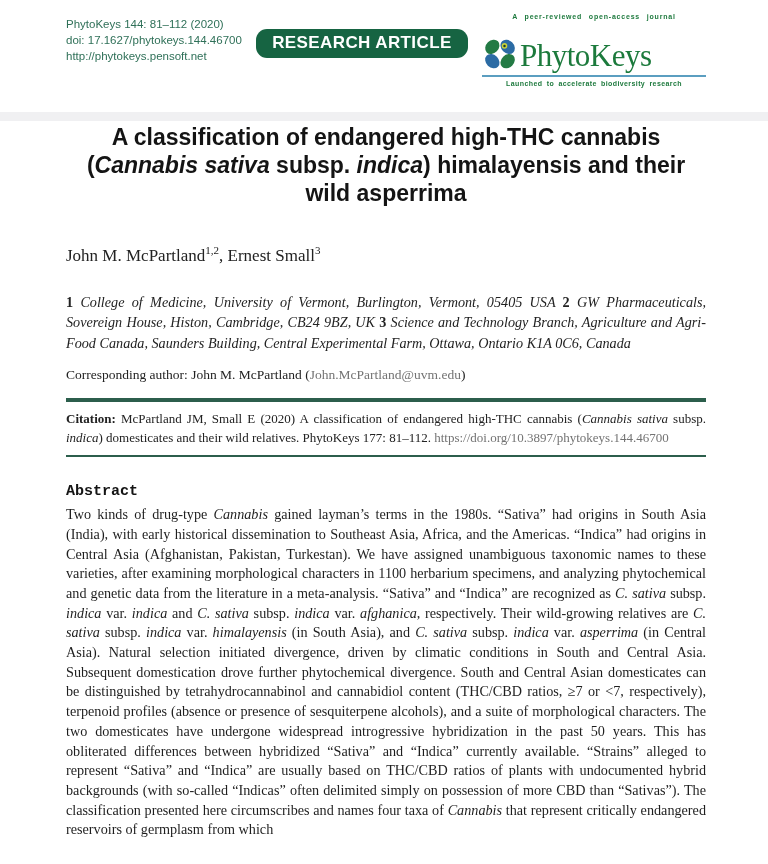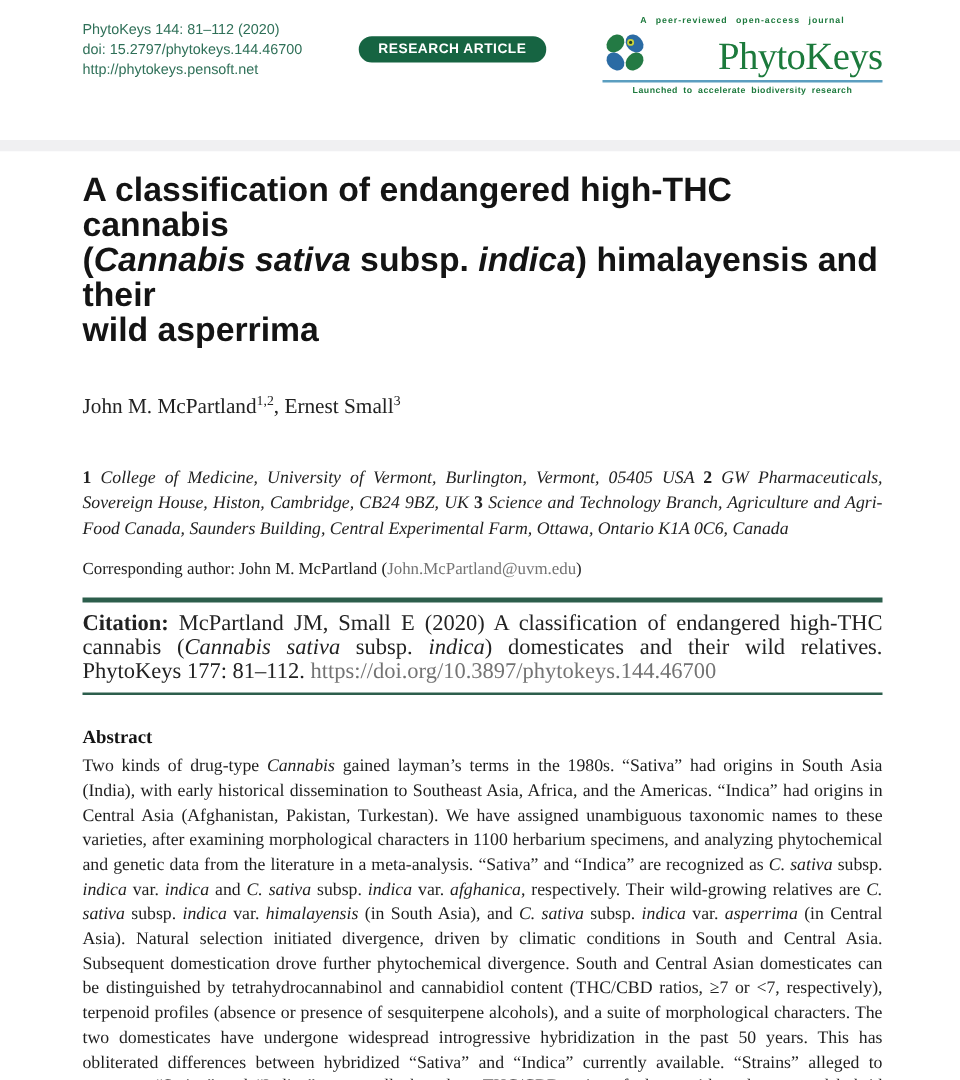--- a/index.html
+++ b/index.html
@@ -5,61 +5,61 @@
   * { margin:0; padding:0; box-sizing:border-box; }
   html,body { width:768px; height:864px; background:#fff; overflow:hidden; }
   body { font-family:"Liberation Serif", serif; color:#1c1c1c; position:relative; }
   .page { position:relative; width:768px; height:864px; }
   .content { padding:0 62px 0 66px; }
 
   
   .header { display:flex; justify-content:space-between; align-items:flex-start; padding-top:16px; min-height:78px; }
   .journal-info { font-family:"Liberation Sans", sans-serif; font-size:11.5px; line-height:16px; color:#2f7058; white-space:nowrap; }
   .badge { margin-top:13px; background:#166442; color:#fff; font-family:"Liberation Sans", sans-serif;
-           font-weight:bold; font-size:11px; letter-spacing:.4px; padding:4px 16px 5px; border-radius:11px; white-space:nowrap; }
+           font-weight:bold; font-size:17px; letter-spacing:.4px; padding:4px 16px 5px; border-radius:11px; white-space:nowrap; }
   .logo { width:224px; text-align:center; margin-top:-3px; }
   .logo-tagline-top { font-family:"Liberation Sans", sans-serif; font-size:7px; font-weight:bold;
            color:#1e7a3e; letter-spacing:.8px; word-spacing:4px; white-space:nowrap; }
-  .logo-main { display:flex; align-items:center; justify-content:space-between; margin-top:4px; }
+  .logo-main { display:flex; align-items:center; justify-content:flex-start; margin-top:16px; }
   .logo-wordmark { font-family:"Liberation Serif", serif; font-size:31px; color:#1c7a3c; letter-spacing:-.5px; margin-left:2px; line-height:34px; }
   .logo-underline { border-bottom:2px solid #5b9ec0; margin-top:-1px; }
   .logo-tagline-bottom { font-family:"Liberation Sans", sans-serif; font-size:7px; font-weight:bold;
            color:#1e7a3e; letter-spacing:.4px; word-spacing:2px; margin-top:3px; white-space:nowrap; }
 
   .scan-band { position:absolute; left:0; top:112px; width:768px; height:9px; background:#f0f0f2; }
 
   
-  .title { margin-top:60px; text-align:left; font-family:"Liberation Sans", sans-serif;
-           font-weight:bold; font-size:27px; line-height:28px; color:#141414; }
+  .title { margin-top:36px; text-align:center; font-family:"Liberation Sans", sans-serif;
+           font-weight:bold; font-size:23px; line-height:28px; color:#141414; }
   .authors { margin-top:37px; text-align:left; font-size:17px; color:#222; }
   .authors sup { font-size:11px; }
-  .affiliations { margin-top:36px; font-size:14.2px; line-height:20.5px; text-align:justify; color:#222; }
+  .affiliations { margin-top:26px; font-size:14.2px; line-height:20.5px; text-align:justify; color:#222; }
   .corresponding { margin-top:14px; font-size:13.5px; color:#222; }
 
   .rule { border-top:2px solid #2c5e4c; margin-top:0; }
   .r1 { margin-top:15px; }
   .editor-line { padding:7px 0 8px; font-size:13.4px; color:#222; }
-  .citation { padding:7px 0 8px; font-size:18px; line-height:19px; text-align:justify; color:#222; }
+  .citation { padding:7px 0 8px; font-size:13px; line-height:19px; text-align:justify; color:#222; }
 
-  .abstract-heading { margin-top:26px; font-family:Liberation Serif, serif; font-weight:bold; font-size:15px; color:#141414; }
+  .abstract-heading { margin-top:26px; font-family:Liberation Mono, monospace; font-weight:bold; font-size:15px; color:#141414; }
   .abstract-body { margin-top:5px; font-size:14.2px; line-height:19.7px; text-align:justify; color:#1e1e1e; }
 
   .link { color:#737373; text-decoration:none; }
 </style>
 </head>
 <body>
 
 <div class="page">
 
   <div class="content">
     <div class="header">
 
       <div class="journal-info">
         <div>PhytoKeys 144: 81–112 (2020)</div>
-        <div>doi: 15.2797/phytokeys.144.46700</div>
+        <div>doi: 17.1627/phytokeys.144.46700</div>
         <div>http://phytokeys.pensoft.net</div>
       </div>
 
       <div class="badge">RESEARCH ARTICLE</div>
 
       <div class="logo">
         <div class="logo-tagline-top">A peer-reviewed open-access journal</div>
         <div class="logo-main">
           <span>
             <svg width="36" height="36" viewBox="0 0 40 40" aria-hidden="true">

